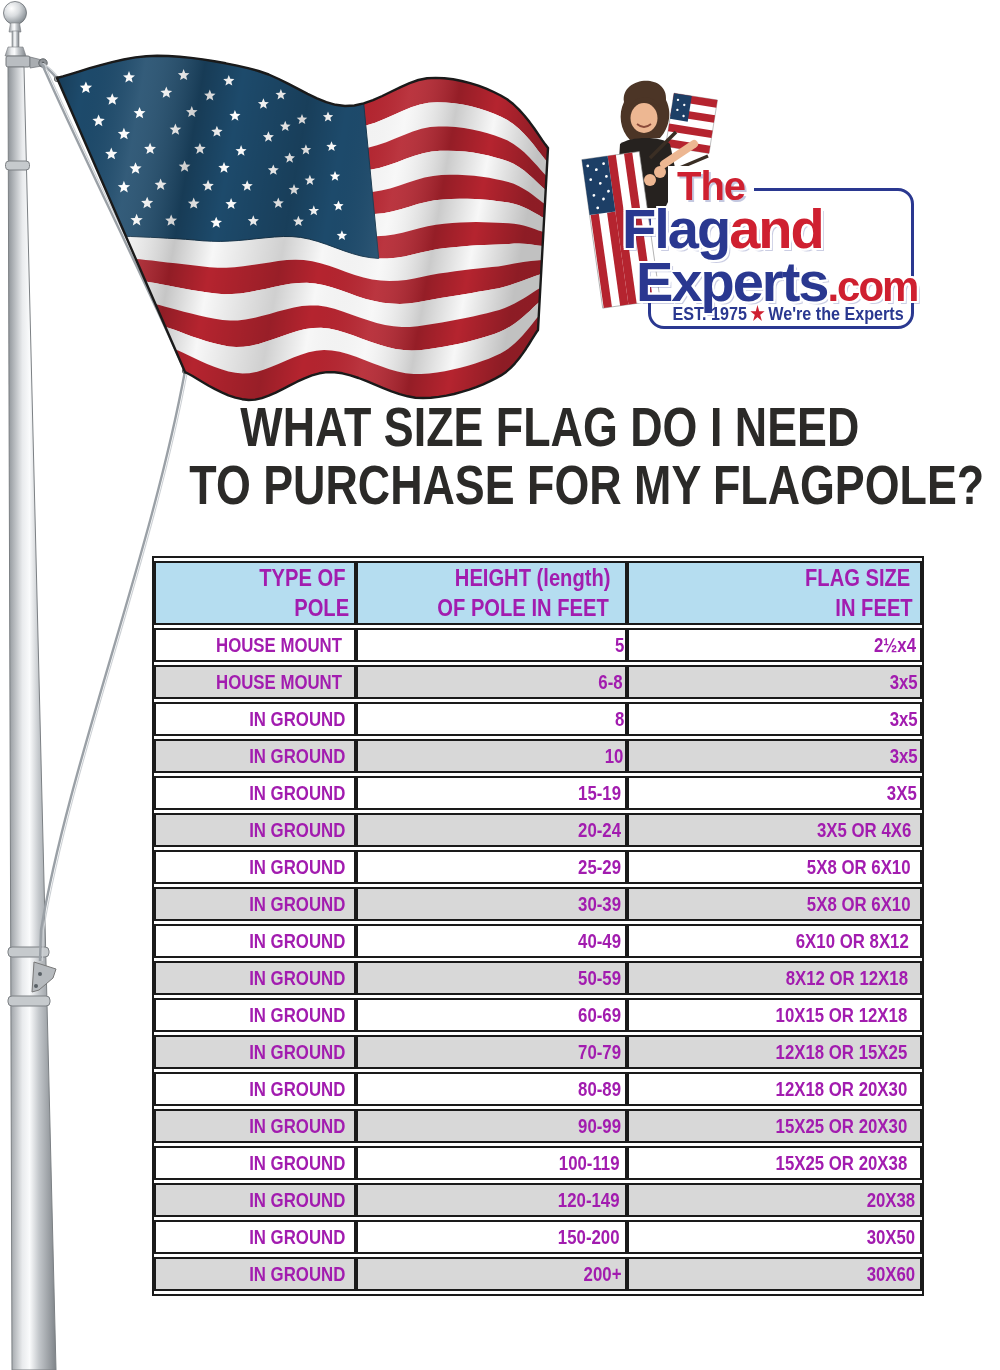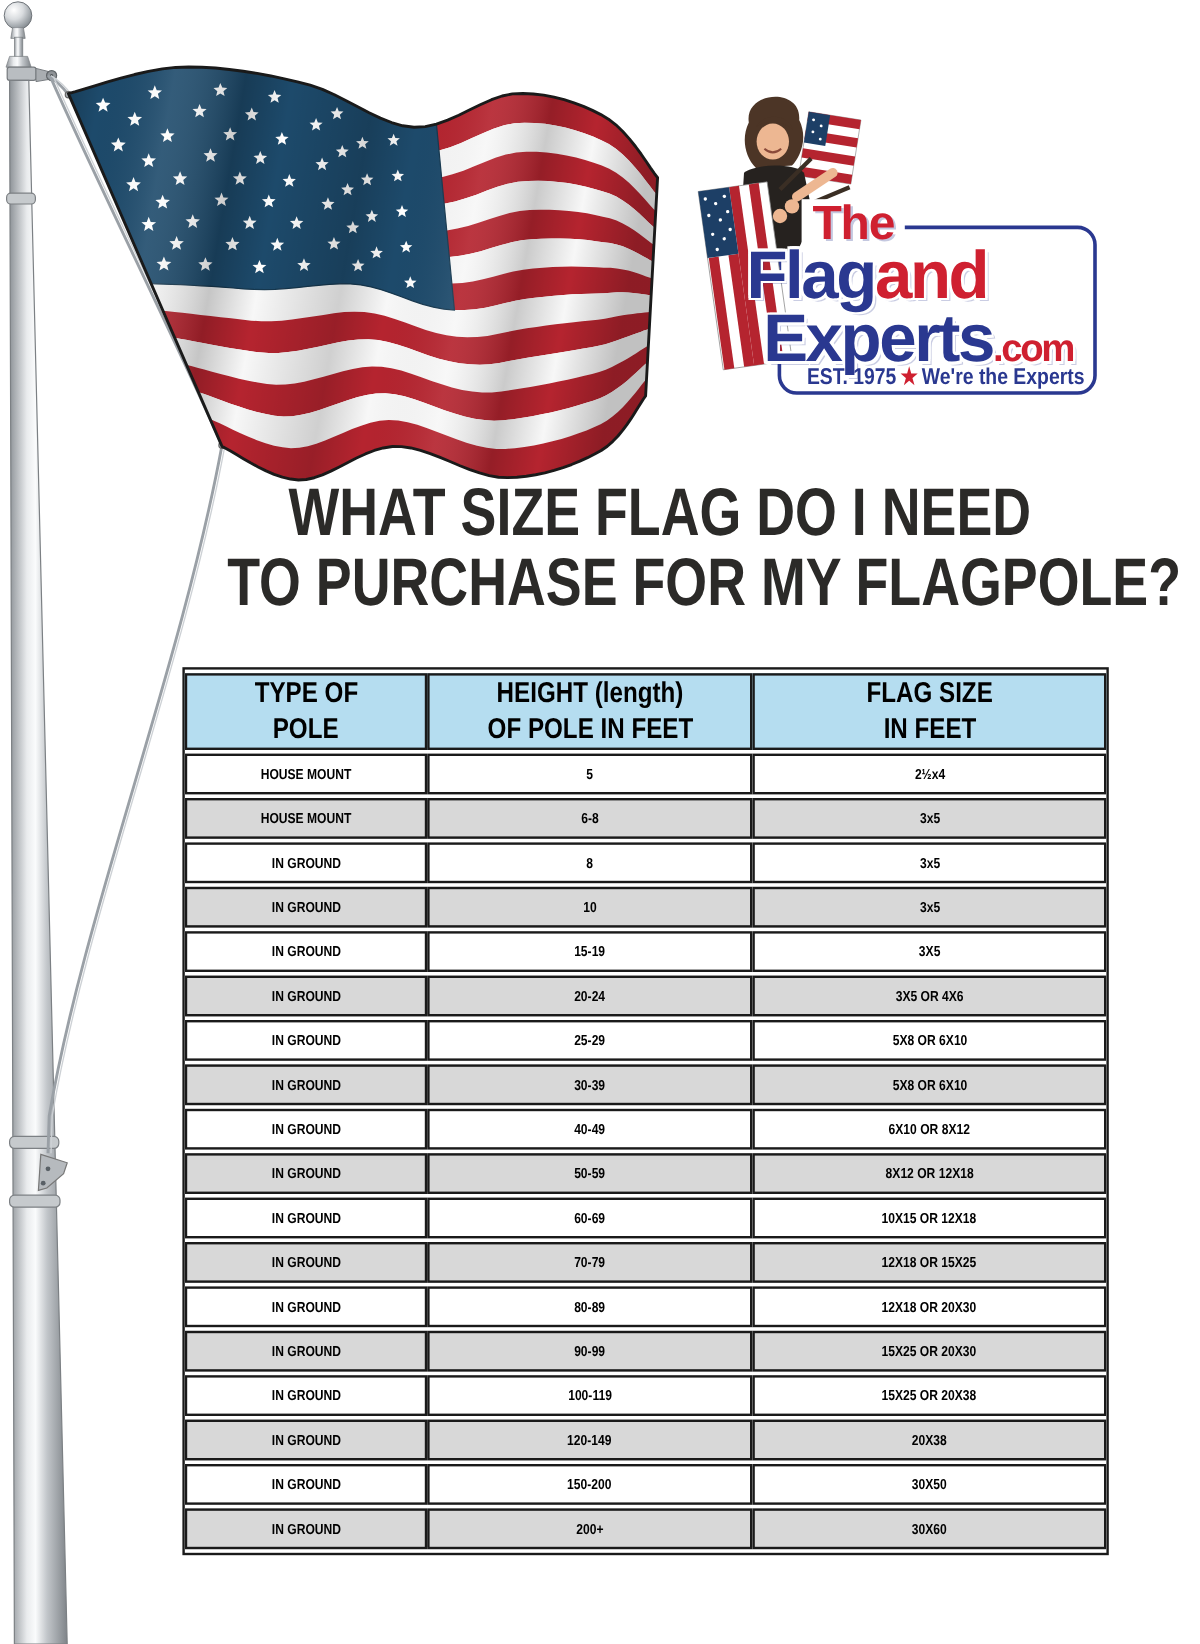--- a/index.html
+++ b/index.html
@@ -16,35 +16,35 @@
             line-height:1;color:var(--logo_red);background:#fff;padding:0 9px;letter-spacing:-1px;
             text-shadow:2px 2px 0 rgba(42,56,144,0.28);}
   .logo-line1{position:absolute;left:40px;top:131px;z-index:5;font-size:56px;font-weight:bold;
               line-height:1;letter-spacing:-2px;}
   .logo-line2{position:absolute;left:54px;top:184px;z-index:5;font-size:56px;font-weight:bold;
               line-height:1;letter-spacing:-2px;}
   .outl{text-shadow:-2px -2px 0 #fff,2px -2px 0 #fff,-2px 2px 0 #fff,2px 2px 0 #fff,
         0 -2px 0 #fff,0 2px 0 #fff,-2px 0 0 #fff,2px 0 0 #fff,3px 3px 0 rgba(42,56,144,0.25);}
   .navy{color:var(--logo_navy);}
   .red{color:var(--logo_red);}
-  .com{font-size:32px;}
+  .com{font-size:42px;}
   .logo-tagline{position:absolute;left:70px;top:232px;width:252px;z-index:5;text-align:left;
                 font-size:19px;font-weight:bold;color:var(--logo_navy);white-space:nowrap;}
   .logo-tagline .star{color:var(--logo_red);padding:0 4px;}
   
   .title{position:absolute;left:90px;top:398px;width:920px;z-index:2;text-align:center;
          font-weight:bold;color:var(--title_color);font-size:56px;line-height:58px;}
   
   .size-table{position:absolute;left:152px;top:556px;width:772px;z-index:2;
               border-collapse:separate;border-spacing:0 3px;border:2px solid var(--table_border);
               table-layout:fixed;background:#fff;}
-  .size-table th,.size-table td{border:2px solid var(--table_border);text-align:center;
-              vertical-align:middle;padding:0;font-weight:bold;color:#000000;}
+  .size-table th,.size-table td{border:2px solid var(--table_border);text-align:right;
+              vertical-align:middle;padding:0;font-weight:bold;color:#a21caf;}
   .size-table th{background:var(--header_bg);height:60px;font-size:24px;line-height:1.25;}
-  .size-table td{height:30px;font-size:12px;background:#fff;}
+  .size-table td{height:30px;font-size:20px;background:#fff;}
   .size-table tr.alt td{background:var(--row_alt_bg);}
   .cx{display:inline-block;transform:scaleX(0.84);transform-origin:center;white-space:nowrap;}
   .cxt{display:inline-block;transform:scaleX(0.80);transform-origin:center;white-space:nowrap;}
   .cx2{display:inline-block;transform:scaleX(0.85);transform-origin:center;white-space:nowrap;}
 </style>
 </head>
 <body>
 
 <div class="page">
 

